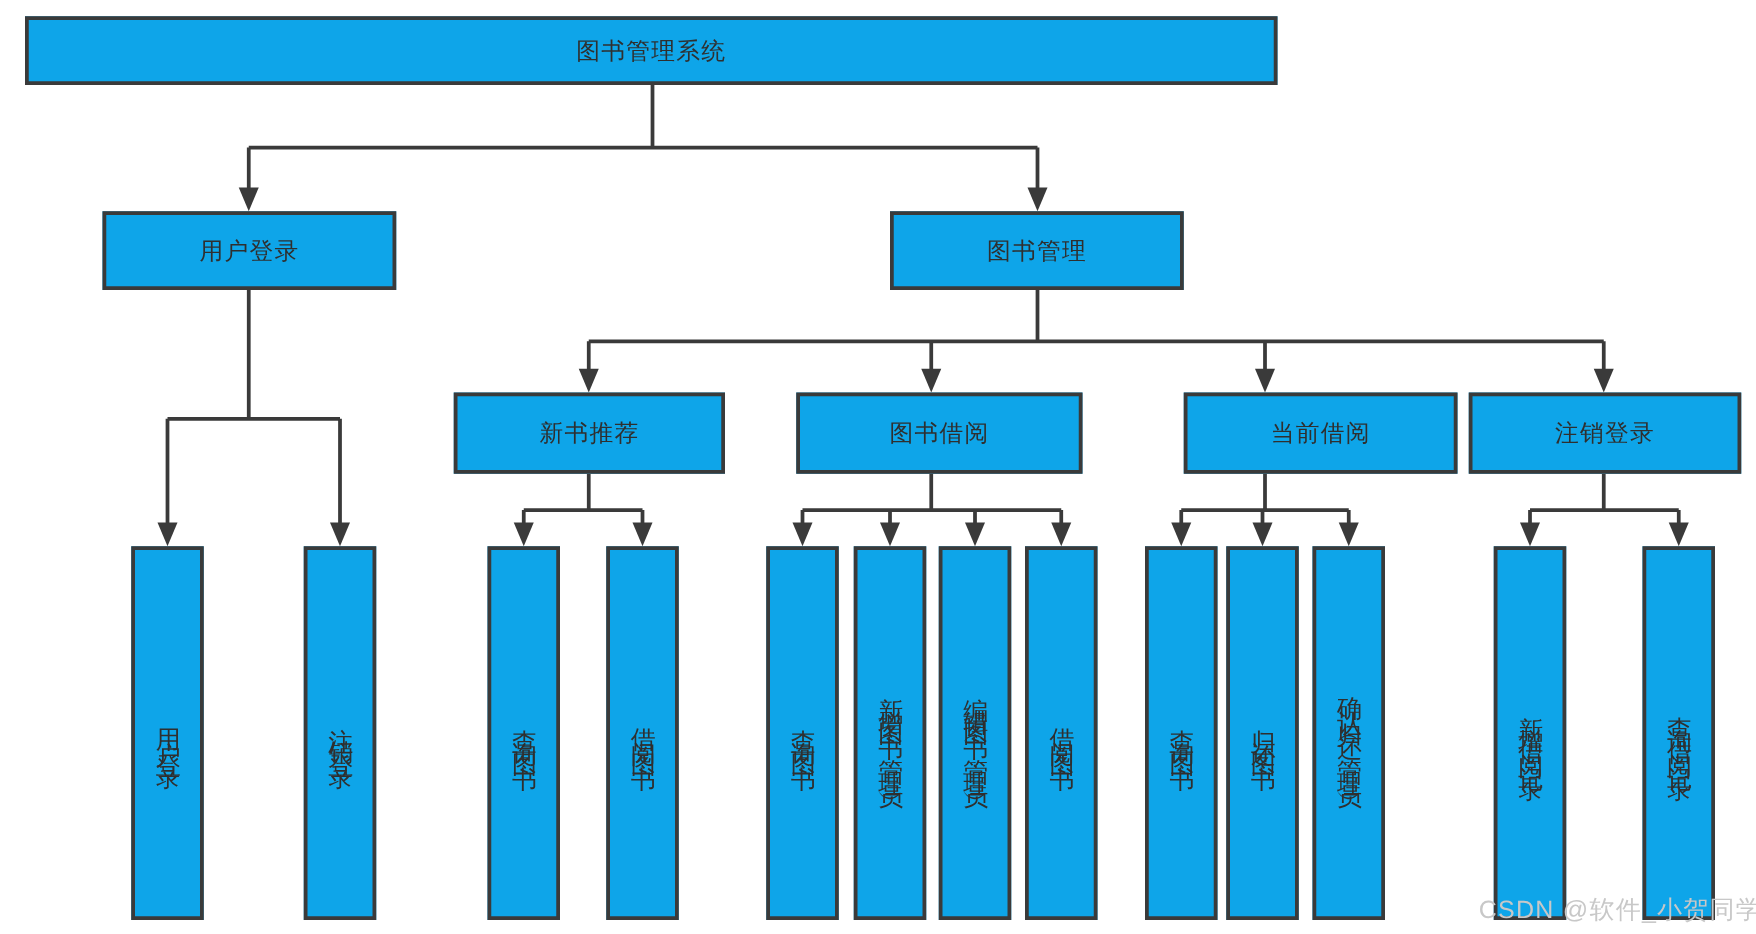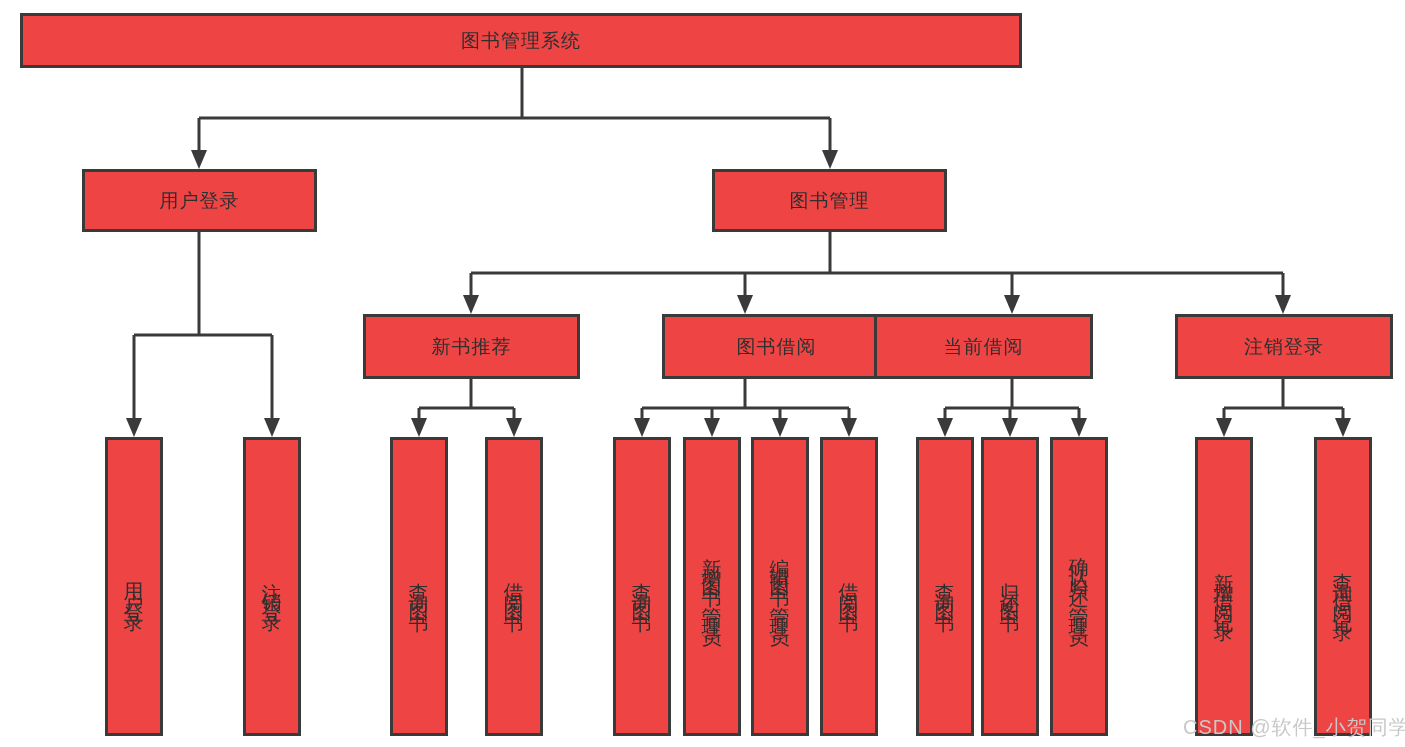--- a/index.html
+++ b/index.html
@@ -2,21 +2,21 @@
 <html><head>
 <meta charset="utf-8">
 <style>
   html,body{margin:0;padding:0;background:#ffffff;}
   body{font-family:"Liberation Sans",sans-serif;}
   .canvas{position:relative;width:1405px;height:747px;background:#ffffff;overflow:hidden;}
   .wires{position:absolute;left:0;top:0;z-index:1;}
   .node{
     position:absolute;
     box-sizing:border-box;
-    background:#ef4444;
+    background:#0ea5e9;
     border:3px solid #3a3a3a;
     color:#2f2f2f;
     display:flex;
     align-items:center;
     justify-content:center;
     font-size:19px;
     letter-spacing:1px;
     z-index:2;
   }
   .node.v{
@@ -81,22 +81,22 @@
       <polygon points="1335,418 1351,418 1343,437"></polygon>
     </g>
   </svg>
 
   <div class="node" style="left:20px;top:13px;width:1002px;height:55px">图书管理系统</div>
 
   <div class="node" style="left:82px;top:169px;width:235px;height:63px">用户登录</div>
   <div class="node" style="left:363px;top:314px;width:217px;height:65px">新书推荐</div>
 
   <div class="node" style="left:712px;top:169px;width:235px;height:63px">图书管理</div>
-  <div class="node" style="left:662px;top:314px;width:229px;height:65px">图书借阅</div>
-  <div class="node" style="left:874px;top:314px;width:219px;height:65px">当前借阅</div>
+  <div class="node" style="left:637px;top:314px;width:229px;height:65px">图书借阅</div>
+  <div class="node" style="left:947px;top:314px;width:219px;height:65px">当前借阅</div>
   <div class="node" style="left:1175px;top:314px;width:218px;height:65px">注销登录</div>
 
   <div class="node v" style="left:105px;top:437px;width:58px;height:299px">用户登录</div>
   <div class="node v" style="left:243px;top:437px;width:58px;height:299px">注销登录</div>
 
   <div class="node v" style="left:390px;top:437px;width:58px;height:299px">查询图书</div>
   <div class="node v" style="left:485px;top:437px;width:58px;height:299px">借阅图书</div>
 
   <div class="node v" style="left:613px;top:437px;width:58px;height:299px">查询图书</div>
   <div class="node v" style="left:683px;top:437px;width:58px;height:299px">新增图书（管理员）</div>

